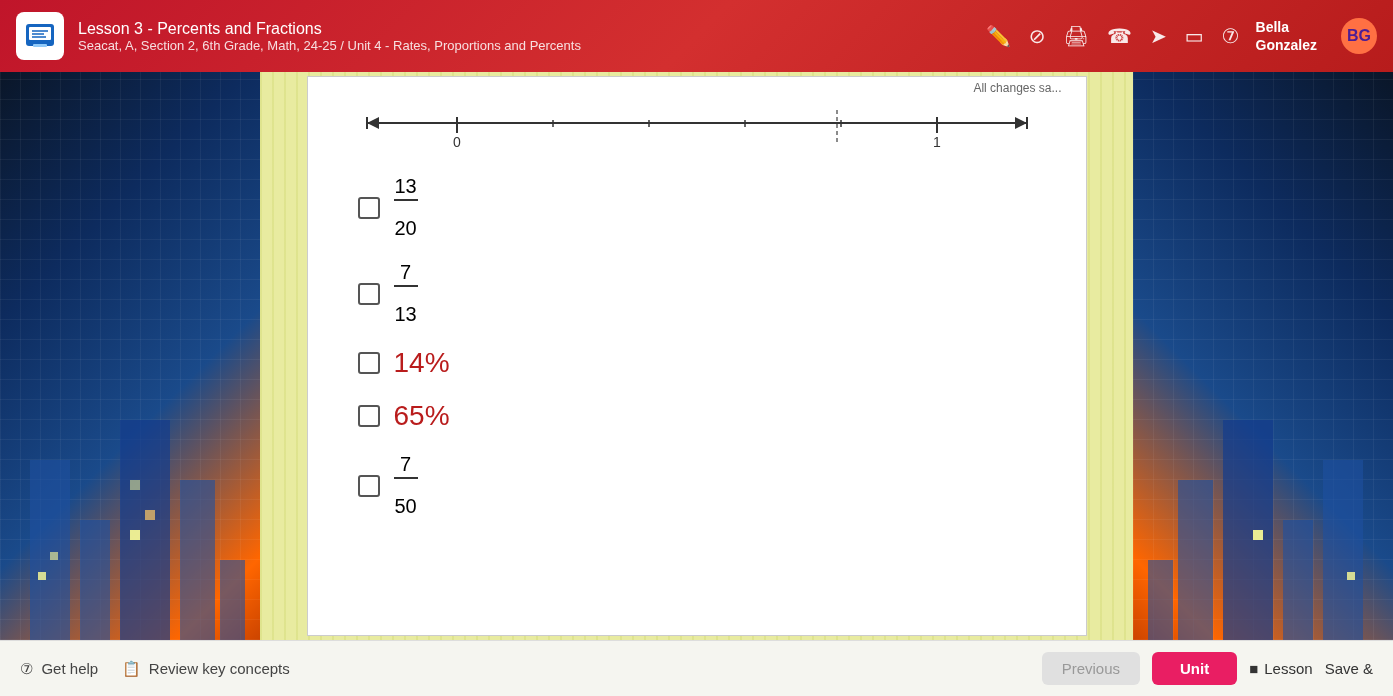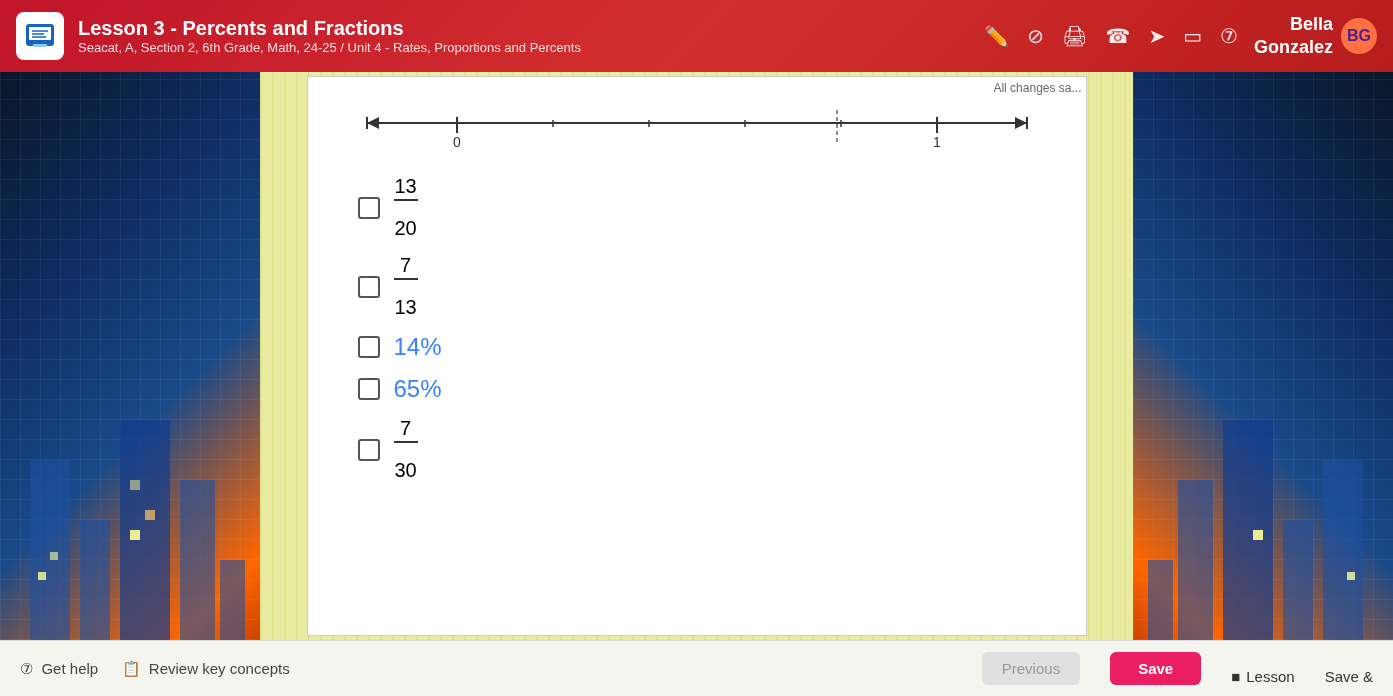--- a/index.html
+++ b/index.html
@@ -36,46 +36,46 @@
     }
     .header-logo svg {
       width: 32px;
       height: 32px;
     }
     .header-title-block {
       flex: 1;
     }
     .header-title {
       color: white;
-      font-size: 20px;
-      font-weight: 700;
+      font-size: 16px;
+      font-weight: 400;
     }
     .header-subtitle {
       color: rgba(255,255,255,0.85);
       font-size: 13px;
     }
     .header-icons {
       display: flex;
       align-items: center;
       gap: 18px;
       margin-right: 16px;
     }
     .header-icon {
       color: white;
       font-size: 20px;
       cursor: pointer;
       opacity: 0.9;
     }
     .header-user {
       color: white;
-      font-size: 18px;
+      font-size: 14px;
       font-weight: 600;
-      text-align: right;
+      text-align: left;
       line-height: 1.3;
-      margin-right: 8px;
+      margin-right: 24px;
     }
     .header-avatar {
       width: 36px;
       height: 36px;
       border-radius: 50%;
       background: #ff7043;
       display: flex;
       align-items: center;
       justify-content: center;
       color: #4c1d95;
@@ -138,21 +138,21 @@
     }
     .number-line-svg {
       width: 680px;
       height: 50px;
     }
 
     
     .answer-choices {
       display: flex;
       flex-direction: column;
-      gap: 14px;
+      gap: 21px;
       padding-left: 20px;
     }
     .answer-item {
       display: flex;
       align-items: center;
       gap: 14px;
       cursor: pointer;
     }
     .answer-checkbox {
       width: 22px;
@@ -173,29 +173,29 @@
       padding-bottom: 1px;
       min-width: 24px;
       text-align: center;
     }
     .fraction-denominator {
       padding-top: 16px;
       min-width: 24px;
       text-align: center;
     }
     .percent-label {
-      font-size: 24px;
-      color: #3b82f6;
+      font-size: 28px;
+      color: #b91c1c;
     }
 
     
     .save-status {
       position: absolute;
       top: 4px;
-      right: 4px;
+      right: 24px;
       font-size: 12px;
       color: #666;
     }
 
     
     .footer {
       width: 100%;
       height: 56px;
       background: #f5f5f0;
       display: flex;
@@ -217,22 +217,22 @@
       color: #444;
       font-size: 15px;
       cursor: pointer;
       background: none;
       border: none;
       font-family: inherit;
     }
     .footer-right {
       margin-left: auto;
       display: flex;
-      align-items: flex-end;
-      gap: 30px;
+      align-items: center;
+      gap: 12px;
       padding-left: 22px;
     }
     .btn-previous {
       background: #e0e0e0;
       color: #999;
       border: none;
       border-radius: 6px;
       padding: 8px 20px;
       font-size: 15px;
       cursor: pointer;
@@ -407,21 +407,21 @@
 
         <div class="answer-item">
           <div class="answer-checkbox"></div>
           <span class="percent-label">65%</span>
         </div>
 
         <div class="answer-item">
           <div class="answer-checkbox"></div>
           <div class="fraction">
             <span class="fraction-numerator">7</span>
-            <span class="fraction-denominator">30</span>
+            <span class="fraction-denominator">50</span>
           </div>
         </div>
       </div>
     </div>
   </div>
 
   <div class="side-panel side-panel-right">
     <div class="side-panel-inner">
       <div class="grid-overlay"></div>
       <div class="building-shape" style="right:30px;bottom:0;width:40px;height:180px;"></div>
@@ -441,20 +441,20 @@
       <span>⑦</span>
       <span>Get help</span>
     </button>
     <button class="footer-btn">
       <span>📋</span>
       <span>Review key concepts</span>
     </button>
   </div>
   <div class="footer-right">
     <button class="btn-previous">Previous</button>
-    <button class="btn-next">Save</button>
+    <button class="btn-next">Unit</button>
     <button class="btn-review">
       <span>■</span>
       <span>Lesson</span>
     </button>
     <button class="btn-save">Save &amp;</button>
   </div>
 </div>
 
 </body></html>

